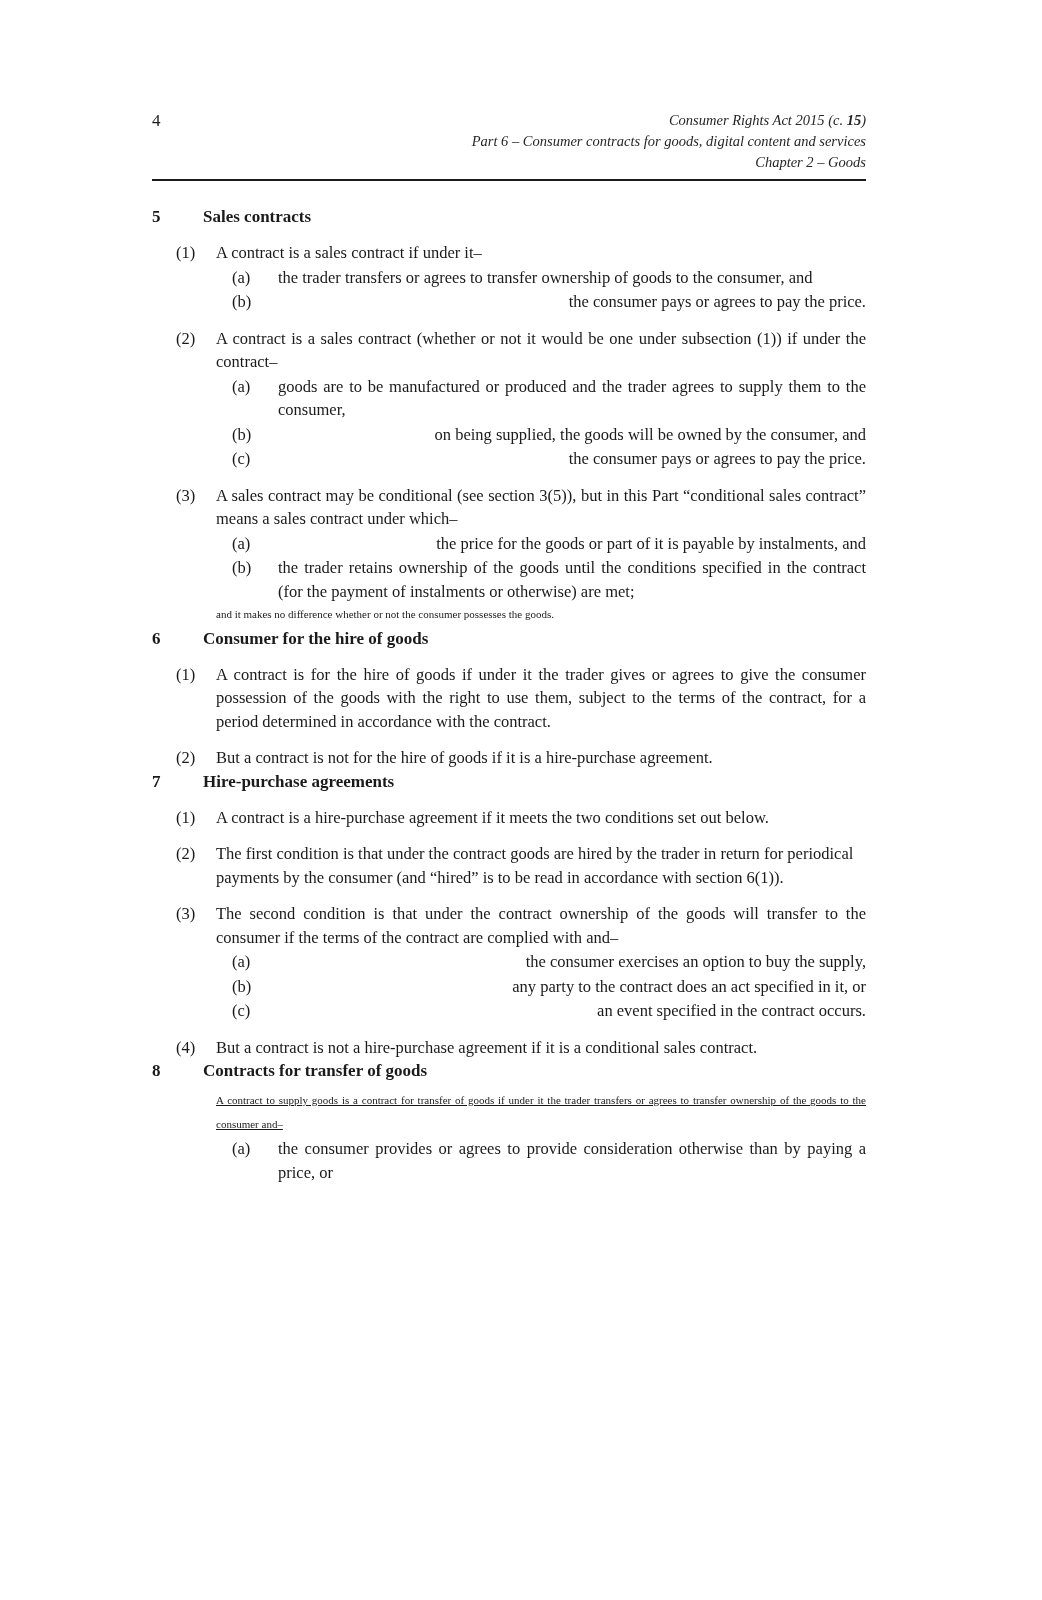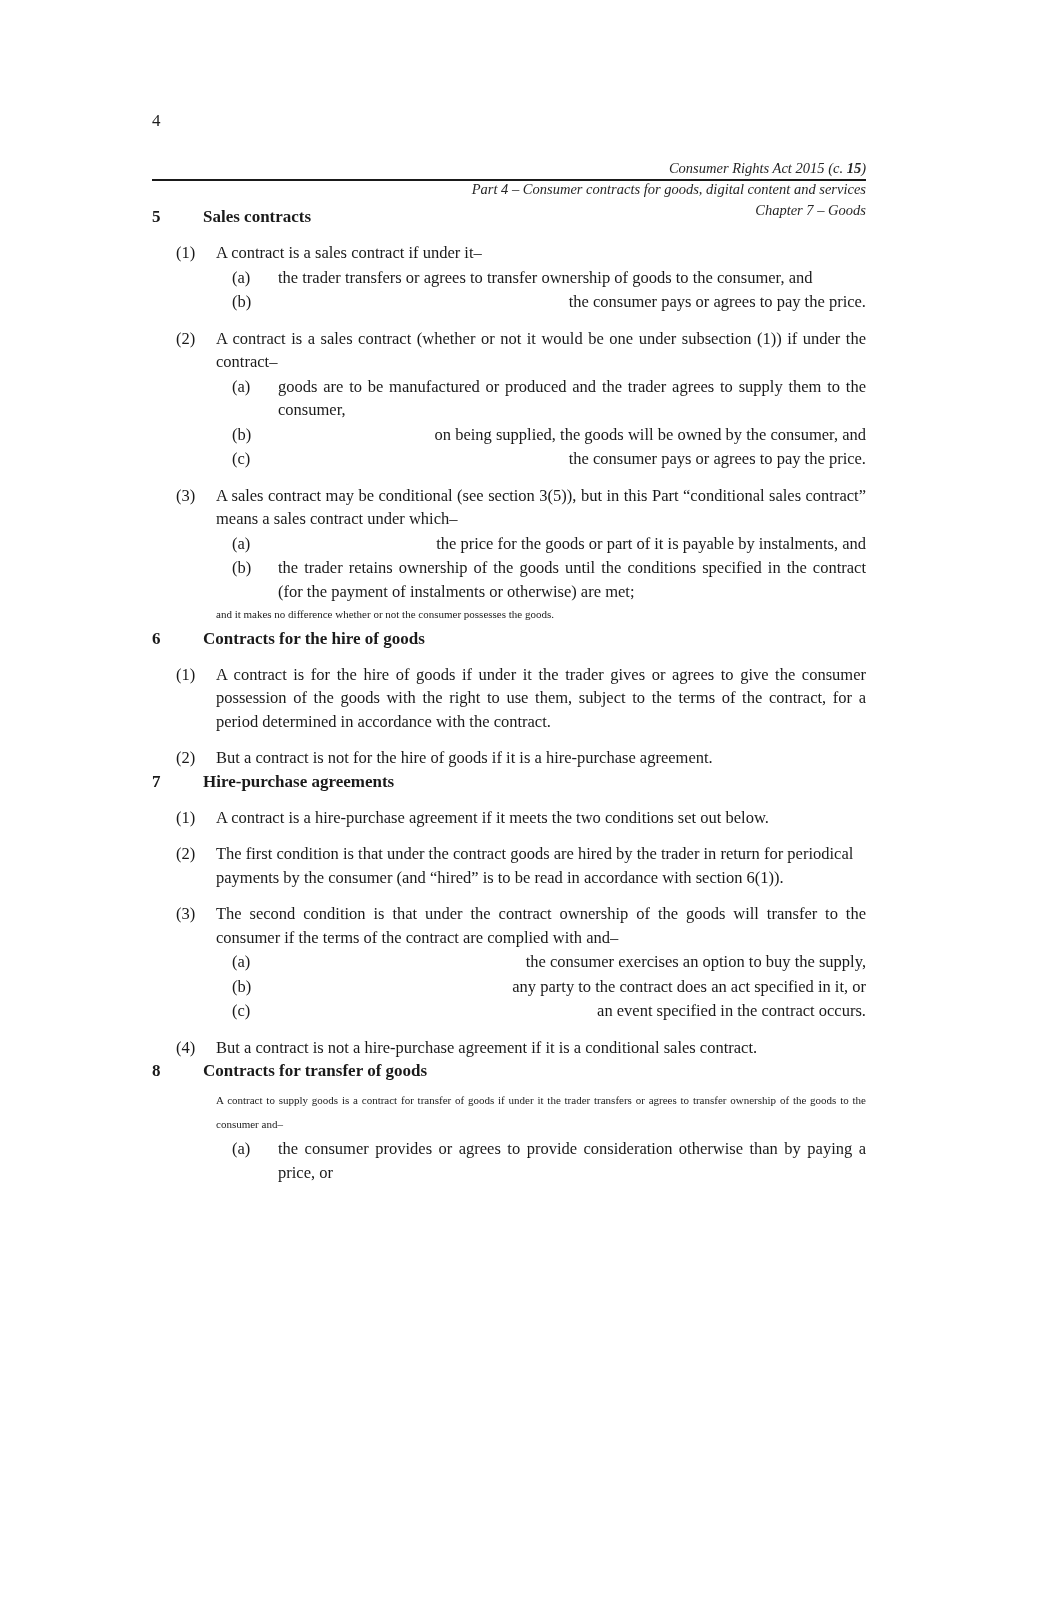--- a/index.html
+++ b/index.html
@@ -40,21 +40,20 @@
     color: #1a1a1a;
     white-space: nowrap;
   }
   .header-lines {
     text-align: right;
     font-style: italic;
     font-size: 14.5px;
     line-height: 21px;
     color: #262626;
     flex: 1;
-    margin-top: 48px;
   }
   .header-lines div { white-space: nowrap; }
   .header-lines .chapnum { font-weight: bold; font-style: italic; }
   .rule {
     position: absolute;
     left: 152px;
     top: 179px;
     width: 714px;
     height: 2px;
     background: #1a1a1a;
@@ -130,36 +129,36 @@
 
   
   .flush {
     margin-left: 64px;
     font-size: 11px;
     line-height: 23.5px;
     text-align: justify;
     text-justify: inter-word;
   }
   .flush.noj { text-align: left; }
-  .flush.gap { margin-top: 1px; }
+  .flush.gap { margin-top: 1px; text-decoration: underline; }
 
   .block { margin-bottom: 0; }
 </style>
 </head>
 <body>
 
 <div class="page">
 
   <div class="header">
     <div class="header-row">
       <div class="folio">4</div>
       <div class="header-lines">
         <div><span>Consumer Rights Act 2015 (c. </span><span class="chapnum">15</span><span>)</span></div>
-        <div>Part 4 – Consumer contracts for goods, digital content and services</div>
-        <div>Chapter 7 – Goods</div>
+        <div>Part 6 – Consumer contracts for goods, digital content and services</div>
+        <div>Chapter 2 – Goods</div>
       </div>
     </div>
   </div>
   <div class="rule"></div>
 
   <div class="content">
 
     <div class="block">
       <div class="section">
         <span class="secnum">5</span>
@@ -207,21 +206,21 @@
       <div class="para">
         <span class="paranum">(b)</span>
         <span class="paratext">the trader retains ownership of the goods until the conditions specified in the contract (for the payment of instalments or otherwise) are met;</span>
       </div>
       <div class="flush noj">and it makes no difference whether or not the consumer possesses the goods.</div>
     </div>
 
     <div class="block">
       <div class="section">
         <span class="secnum">6</span>
-        <span class="sectitle">Contracts for the hire of goods</span>
+        <span class="sectitle">Consumer for the hire of goods</span>
       </div>
       <div class="subsec">
         <span class="subnum">(1)</span>
         <span class="subtext">A contract is for the hire of goods if under it the trader gives or agrees to give the consumer possession of the goods with the right to use them, subject to the terms of the contract, for a period determined in accordance with the contract.</span>
       </div>
       <div class="subsec">
         <span class="subnum">(2)</span>
         <span class="subtext noj">But a contract is not for the hire of goods if it is a hire-purchase agreement.</span>
       </div>
     </div>

